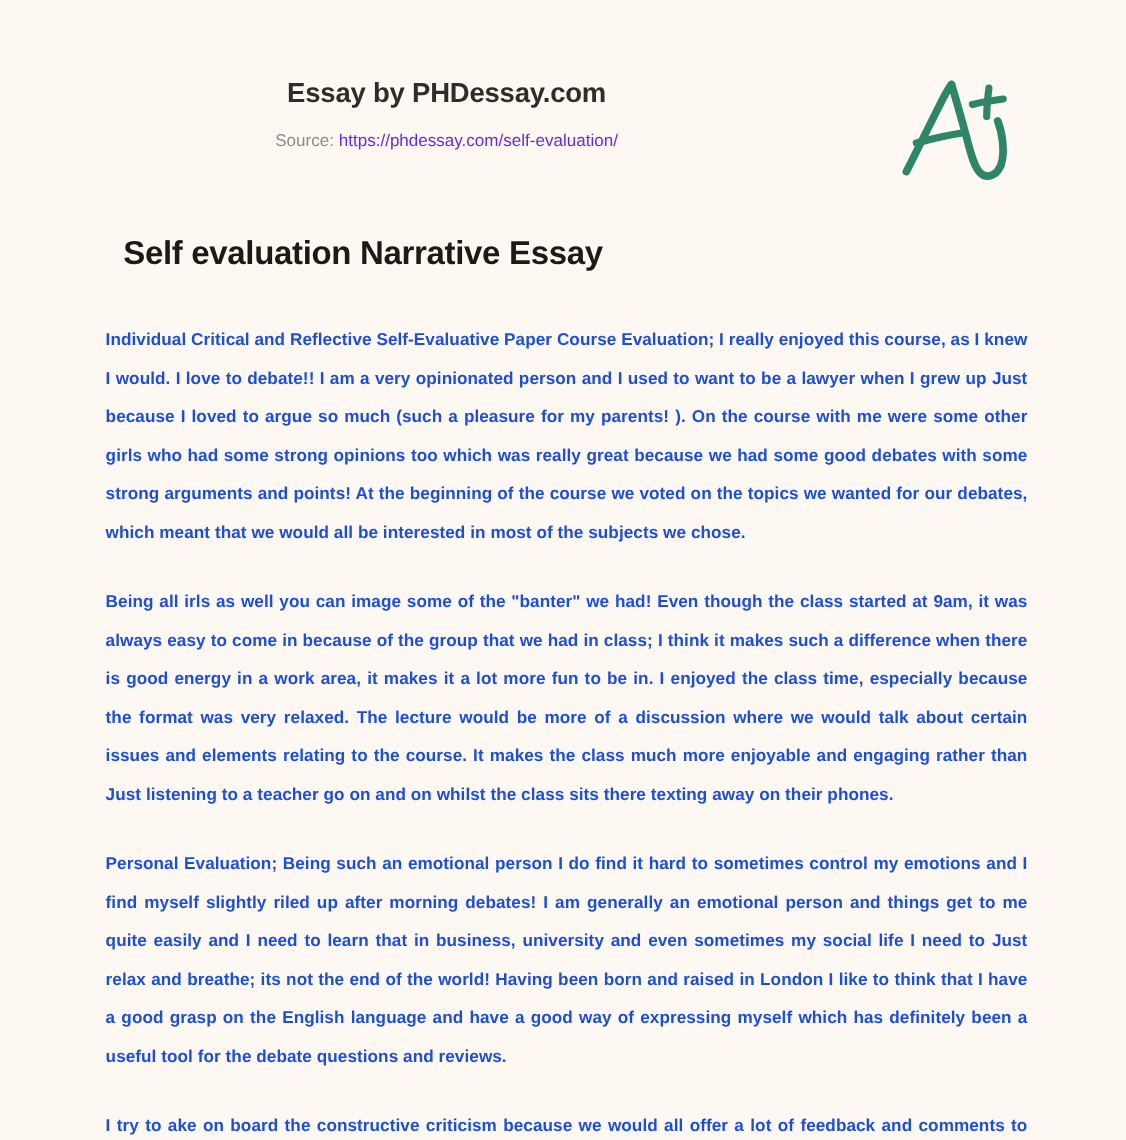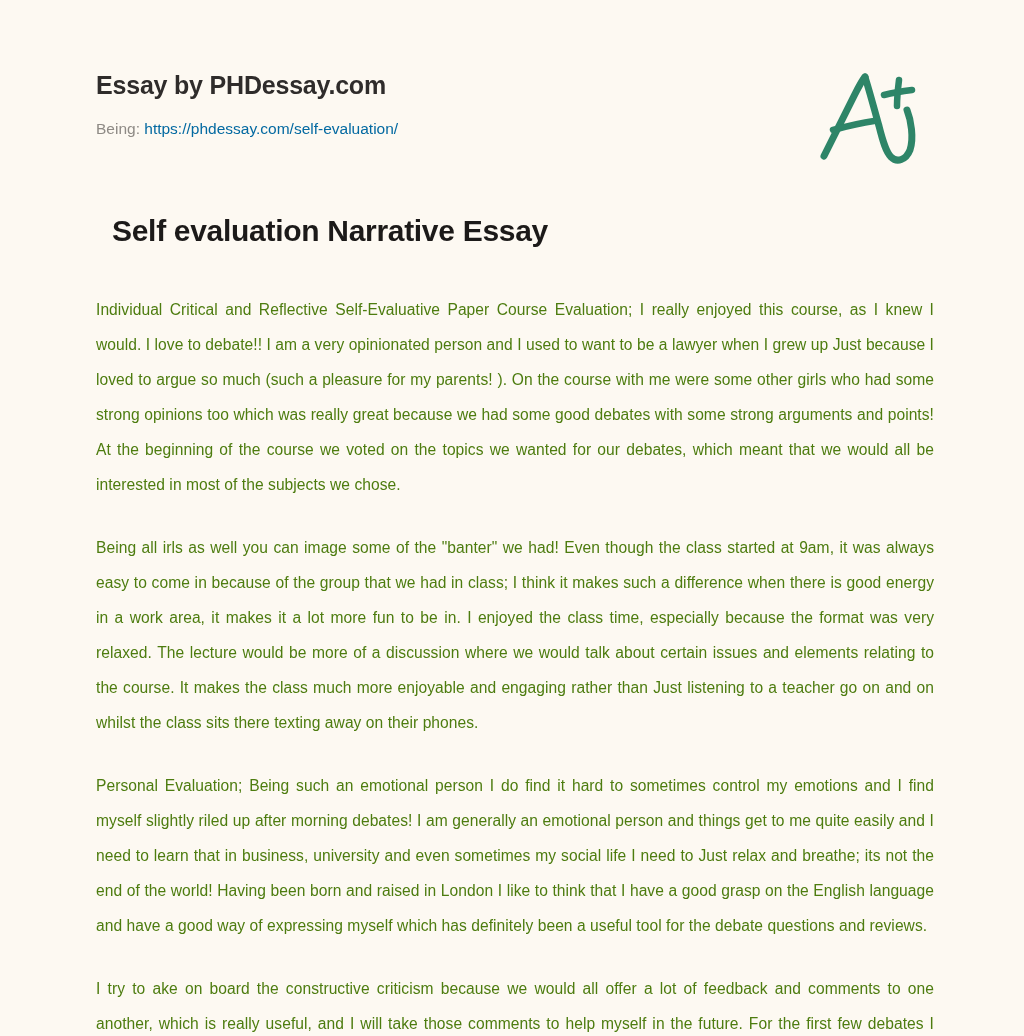--- a/index.html
+++ b/index.html
@@ -32,20 +32,21 @@
     top: 0;
     width: 1024px;
     height: 190px;
   }
 
   .brand-block {
     position: absolute;
     left: 96px;
     top: 70px;
     width: 620px;
+    text-align: center;
   }
 
   .brand-title {
     font-family: "Liberation Sans", sans-serif;
     font-size: 25px;
     font-weight: bold;
     color: #2f2c2b;
     letter-spacing: -0.2px;
     line-height: 1.2;
     margin: 0;
@@ -58,21 +59,21 @@
     color: #8e8a85;
     line-height: 1.2;
     white-space: nowrap;
   }
 
   .source-label {
     color: #8e8a85;
   }
 
   .source-link {
-    color: #0369a1;
+    color: #6d28d9;
     text-decoration: none;
   }
 
   
   .logo {
     position: absolute;
     left: 812px;
     top: 64px;
     width: 115px;
     height: 105px;
@@ -99,42 +100,43 @@
     letter-spacing: -0.3px;
     margin: 0 0 42px 16px;
     line-height: 1.25;
   }
 
   .body-text p {
     margin: 0 0 28px 0;
     font-family: "Liberation Sans", sans-serif;
     font-size: 15.6px;
     line-height: 35px;
-    color: #4d7c0f;
+    color: #1d4ed8;
     text-align: justify;
     text-justify: inter-word;
     letter-spacing: 0.05px;
+    font-weight: bold;
   }
 
   .body-text p:last-child {
     margin-bottom: 0;
   }
 </style>
 </head>
 <body>
 
 <div class="page">
 
   <div class="header">
 
     <div class="brand-block">
       <h1 class="brand-title">Essay by PHDessay.com</h1>
 
       <div class="source-line">
-        <span class="source-label">Being:</span>
+        <span class="source-label">Source:</span>
         <a class="source-link" href="#">https://phdessay.com/self-evaluation/</a>
       </div>
     </div>
 
     <div class="logo">
       <svg viewBox="0 0 115 105" xmlns="http://www.w3.org/2000/svg" aria-hidden="true">
         <g fill="none" stroke="#2e8568" stroke-linecap="round" stroke-linejoin="round">
 
           <path d="M12 92 C 18 80, 30 56, 42 32 C 46 24, 50 16, 53 13" stroke-width="7"></path>
 

